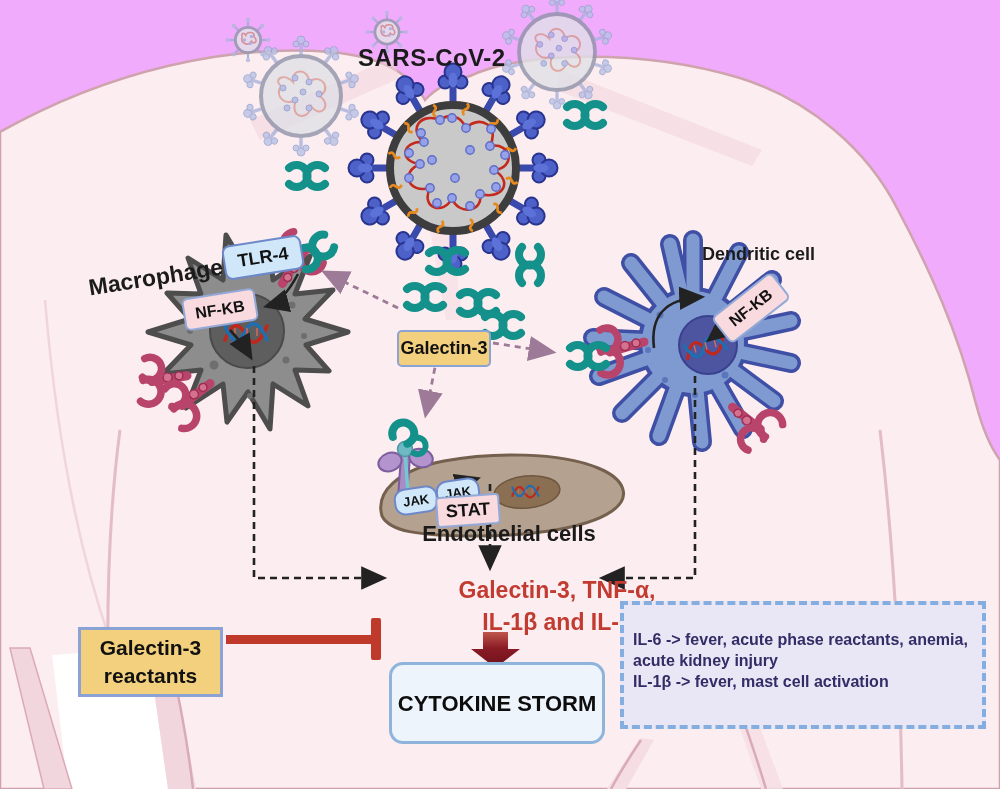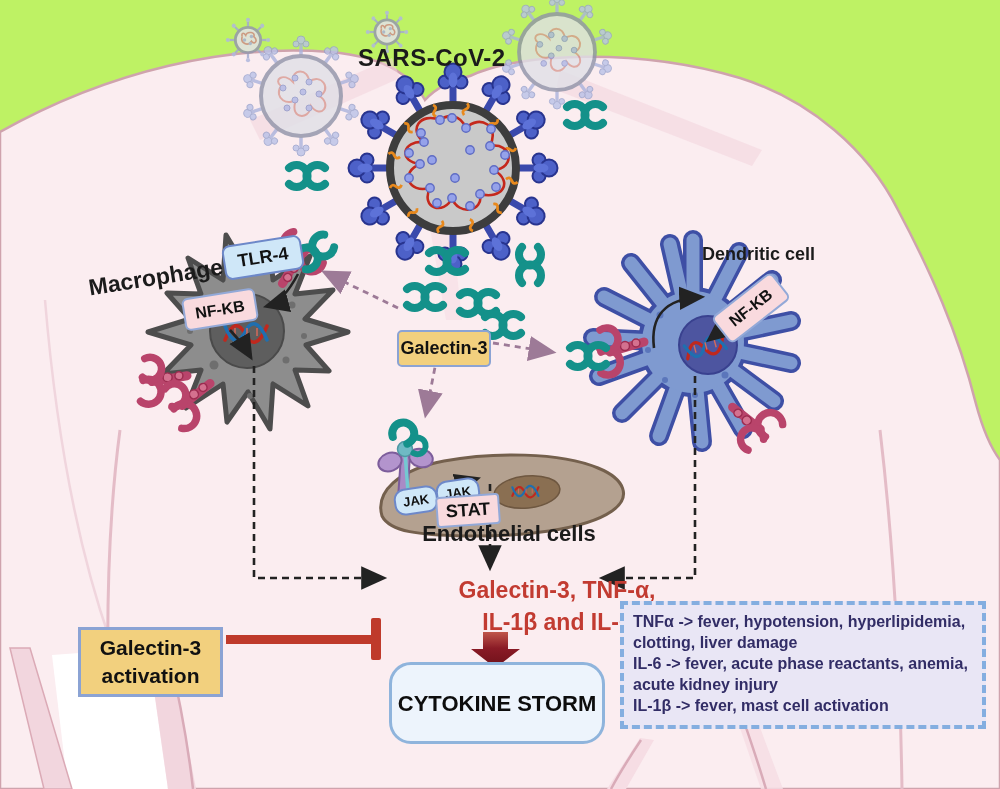--- a/index.html
+++ b/index.html
@@ -1,16 +1,16 @@
 <!DOCTYPE html>
 <html><head>
 <meta charset="utf-8">
 <style>
   html,body{margin:0;padding:0;}
-  #stage{position:relative;width:1000px;height:789px;background:#bef264;overflow:hidden;
+  #stage{position:relative;width:1000px;height:789px;background:#f0abfc;overflow:hidden;
          font-family:"Liberation Sans","DejaVu Sans",sans-serif;}
   #art{position:absolute;left:0;top:0;}
   .lbl{position:absolute;font-weight:bold;color:#1b1b1b;white-space:nowrap;}
   .box{position:absolute;display:flex;align-items:center;justify-content:center;
        font-weight:bold;color:#111;text-align:center;box-sizing:border-box;}
   .yellow{background:#f2d07e;border:3px solid #8ba3d4;margin-top:18px;}
   .blue{background:#cfe7f8;border:2.5px solid #6d88c9;border-radius:8px;}
   .pink{background:#f9dade;border:2.5px solid #93a9d8;border-radius:6px;}
   #title{left:358px;top:44px;font-size:24px;letter-spacing:.5px;}
   #macrophage-label{left:88px;top:264px;font-size:23px;transform:rotate(-9deg);}
@@ -19,21 +19,21 @@
   #tlr4-box{left:223px;top:240px;width:80px;height:35px;font-size:18px;transform:rotate(-9deg);}
   #nfkb-m-box{left:183px;top:293px;width:74px;height:33px;font-size:16px;transform:rotate(-9deg);}
   #nfkb-d-box{left:713px;top:291px;width:76px;height:34px;font-size:16px;transform:rotate(-38deg);}
   #galectin-box{left:397px;top:312px;width:94px;height:37px;font-size:18px;border-width:2.5px;border-radius:5px;}
   #jak1-box{left:394px;top:487px;width:44px;height:27px;font-size:13px;border-radius:11px;transform:rotate(-8deg);}
   #jak2-box{left:436px;top:479px;width:44px;height:27px;font-size:13px;border-radius:11px;transform:rotate(-8deg);}
   #stat-box{left:436px;top:495px;width:64px;height:31px;font-size:18px;border-radius:4px;transform:rotate(-4deg);}
   #cytokine-text{left:407px;top:574px;width:300px;text-align:center;font-size:23px;line-height:32px;
        font-weight:bold;color:#c23b31;position:absolute;}
   #storm-box{left:389px;top:662px;width:216px;height:82px;background:#edf4fc;border:3px solid #8fb4dc;
-       border-radius:22px;flex-direction:column;font-size:22px;line-height:29px;color:#0d0d0d;}
+       border-radius:14px;flex-direction:column;font-size:22px;line-height:29px;color:#0d0d0d;}
   #inhib-box{left:78px;top:609px;width:145px;height:70px;flex-direction:column;font-size:21px;line-height:28px;}
   #info-box{left:620px;top:601px;width:366px;height:128px;background:#e9e6f5;border:4px dashed #84aee0;
        box-sizing:border-box;padding:6px 9px;position:absolute;}
   #info-box .il{font-size:16px;line-height:21px;font-weight:bold;color:#322d66;}
 </style>
 </head>
 <body>
 
 <div id="stage">
 
@@ -368,24 +368,23 @@
     <div>Galectin-3, TNF-α,</div>
     <div>IL-1β and IL-6</div>
   </div>
 
   <div class="box" id="storm-box">
     <div>CYTOKINE STORM</div>
   </div>
 
   <div class="box yellow" id="inhib-box">
     <div>Galectin-3</div>
-    <div>activation</div>
+    <div>reactants</div>
   </div>
 
   <div id="info-box">
-    <span class="il">TNFα -&gt; fever, hypotension, hyperlipidemia, clotting, liver damage</span>
     <br>
     <span class="il">IL-6 -&gt; fever, acute phase reactants, anemia, acute kidney injury</span>
     <br>
     <span class="il">IL-1β -&gt; fever, mast cell activation</span>
   </div>
 
 </div>
 
 </body></html>

